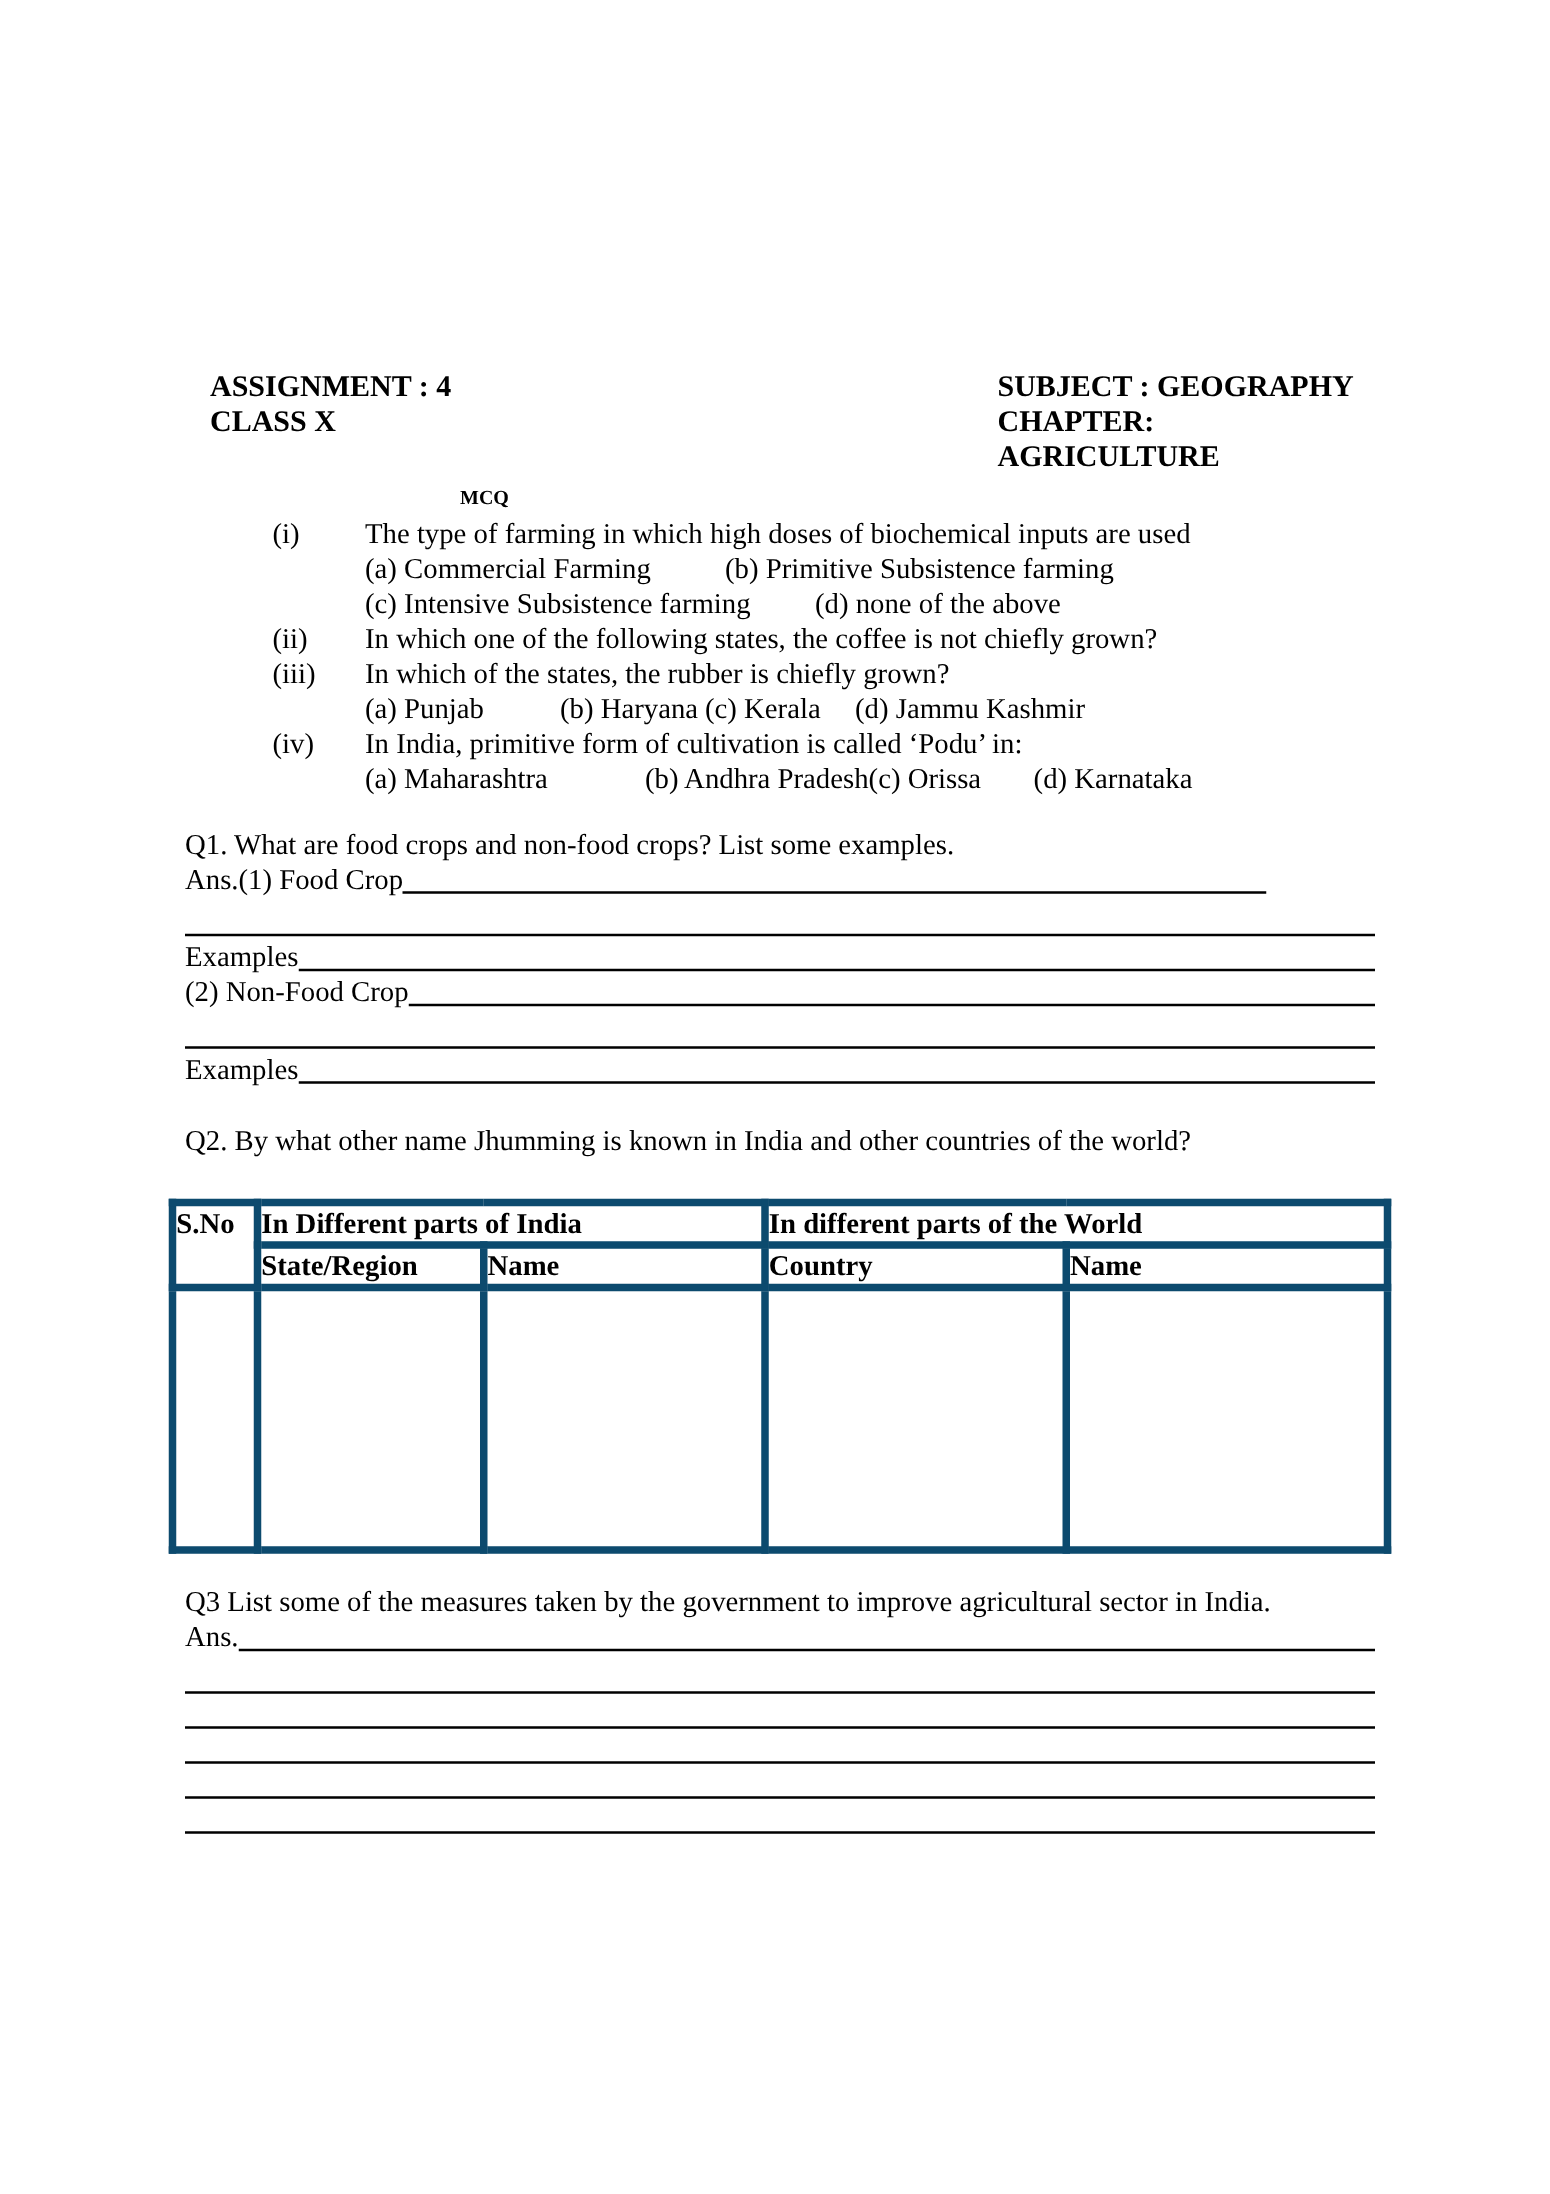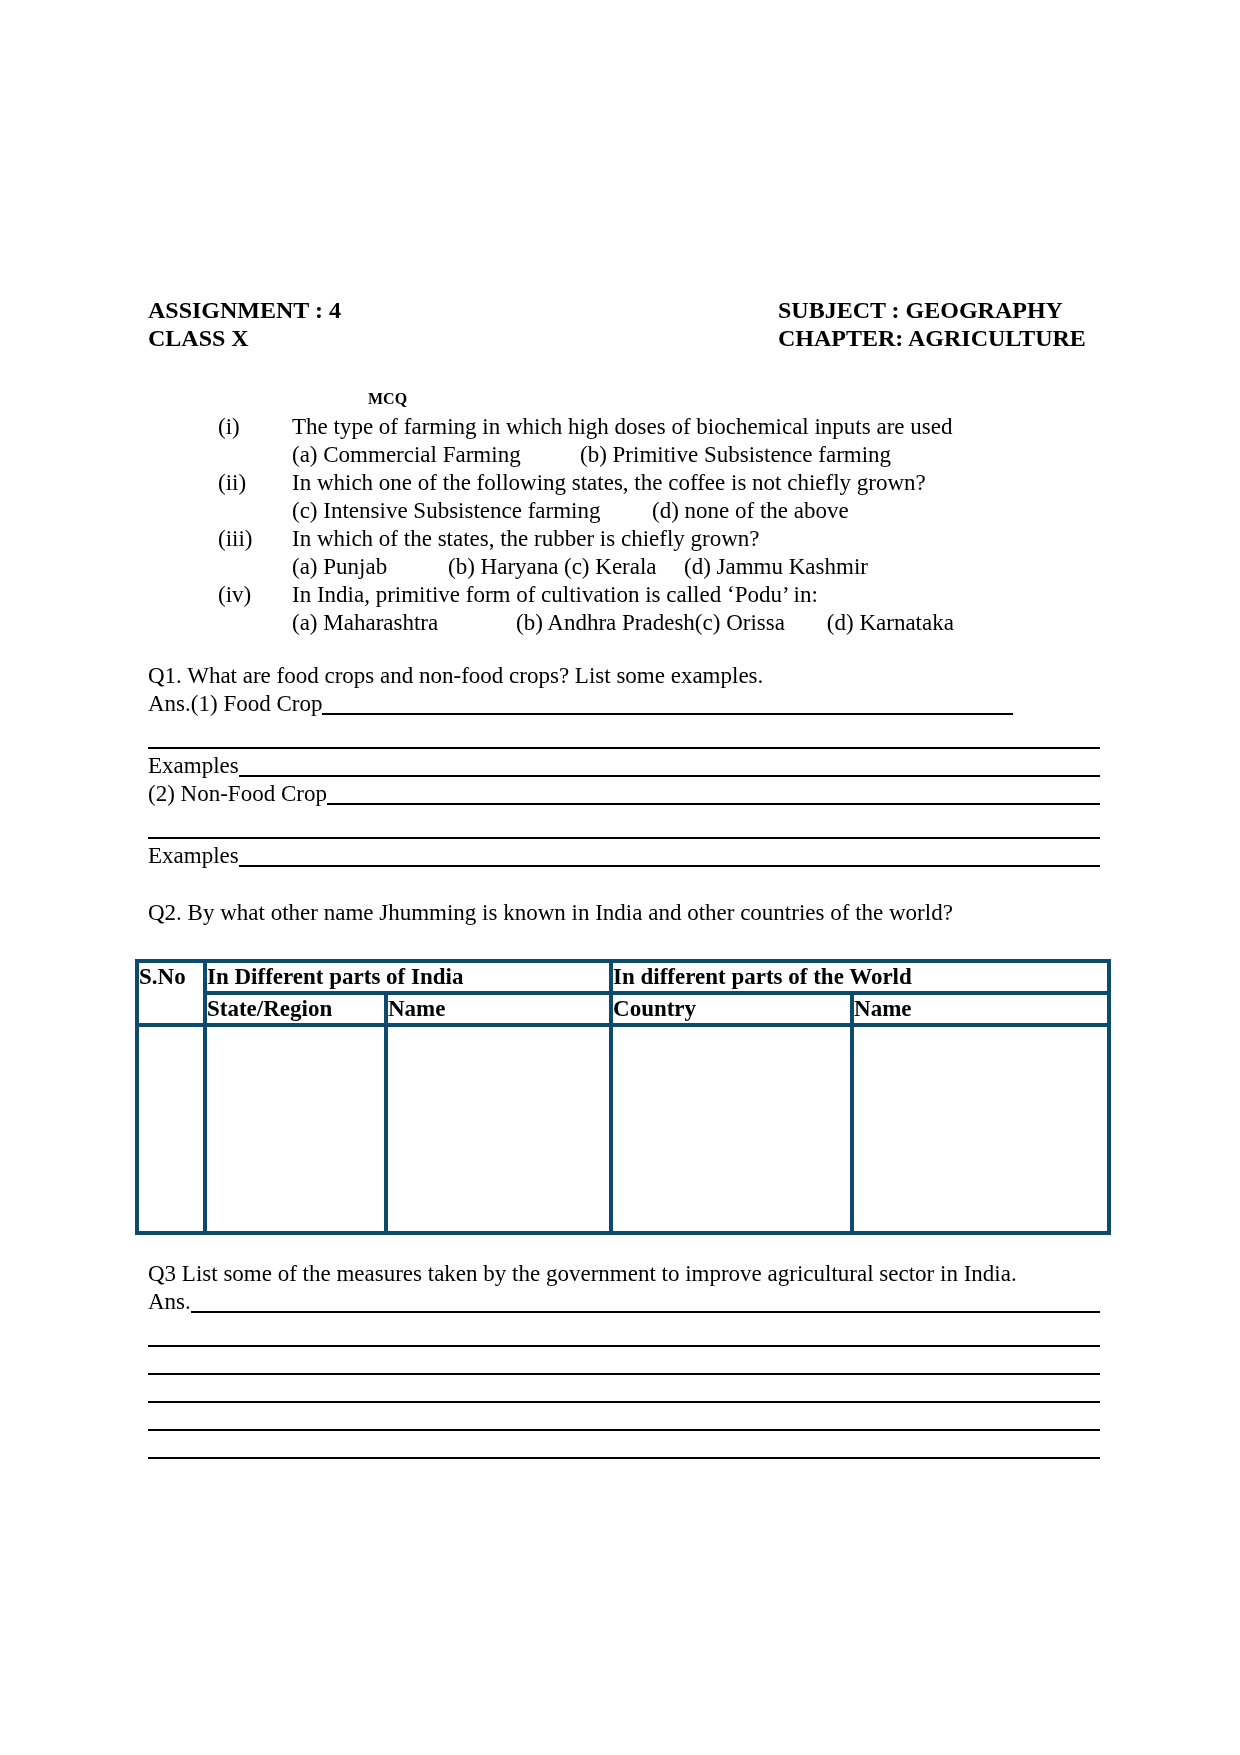--- a/index.html
+++ b/index.html
@@ -14,21 +14,21 @@
     overflow:hidden;
   }
   .content {
     position:absolute;
     left:148px; top:296px;
     width:952px;
   }
   .line { line-height:28px; }
 
   
-  .doc-header { position:relative; height:56px; }
+  .doc-header { position:relative; height:56px;margin-left:20px; }
   .header-left { position:absolute; left:0; top:0; }
   .header-right { position:absolute; left:630px; top:0; }
   .doc-header div { line-height:28px; font-weight:bold; font-size:24px; }
 
   
   .mcq-title { margin-top:33px; margin-left:220px; font-weight:bold; font-size:16px; line-height:28px; }
   .mcq-row { display:flex; padding-left:70px; line-height:28px; }
   .mcq-num { width:74px; flex:0 0 auto; }
   .mcq-text { flex:1; }
   .opt { flex:0 0 auto; }
@@ -36,21 +36,21 @@
   
   .wrow { display:flex; align-items:flex-end; height:28px; }
   .wlabel { flex:0 0 auto; line-height:28px; }
   .wline { flex:1 1 auto; border-bottom:2px solid #000; height:1px; margin-bottom:3px; }
   .spacer6 { height:6px; }
 
   
   .q1-block { margin-top:25px; }
   .q2-question { margin-top:29px; }
   .q2-table { margin-top:32px; margin-left:-13px; border-collapse:collapse; table-layout:fixed; width:972px; }
-  .q2-table td { border:4px solid #0c4a6e; padding:0 0; vertical-align:top; line-height:28px; }
+  .q2-table td { border:6px solid #0c4a6e; padding:0 0; vertical-align:top; line-height:28px; }
   .q2-table .hdr { font-weight:bold; height:28px; }
   .q2-table .body-row td { height:204px; }
   .q3-block { margin-top:25px; }
 </style>
 </head>
 <body>
 
 <div class="page">
   <div class="content">
 
@@ -73,28 +73,28 @@
     </div>
     <div class="mcq-row">
       <span class="mcq-num"></span>
     </div>
     <div class="mcq-row">
       <span class="mcq-num"></span>
       <span class="opt" style="min-width:288px">(a) Commercial Farming</span>
       <span class="opt">(b) Primitive Subsistence farming</span>
     </div>
     <div class="mcq-row">
+      <span class="mcq-num"></span>
+      <span class="opt" style="min-width:360px">(c) Intensive Subsistence farming</span>
+      <span class="opt">(d) none of the above</span>
+    </div>
+
+    <div class="mcq-row">
       <span class="mcq-num">(ii)</span>
       <span class="mcq-text">In which one of the following states, the coffee is not chiefly grown?</span>
-    </div>
-
-    <div class="mcq-row">
-      <span class="mcq-num"></span>
-      <span class="opt" style="min-width:360px">(c) Intensive Subsistence farming</span>
-      <span class="opt">(d) none of the above</span>
     </div>
 
     <div class="mcq-row">
       <span class="mcq-num">(iii)</span>
       <span class="mcq-text">In which of the states, the rubber is chiefly grown?</span>
     </div>
     <div class="mcq-row">
       <span class="mcq-num"></span>
       <span class="opt" style="min-width:156px">(a) Punjab</span>
       <span class="opt" style="min-width:116px">(b) Haryana</span>

